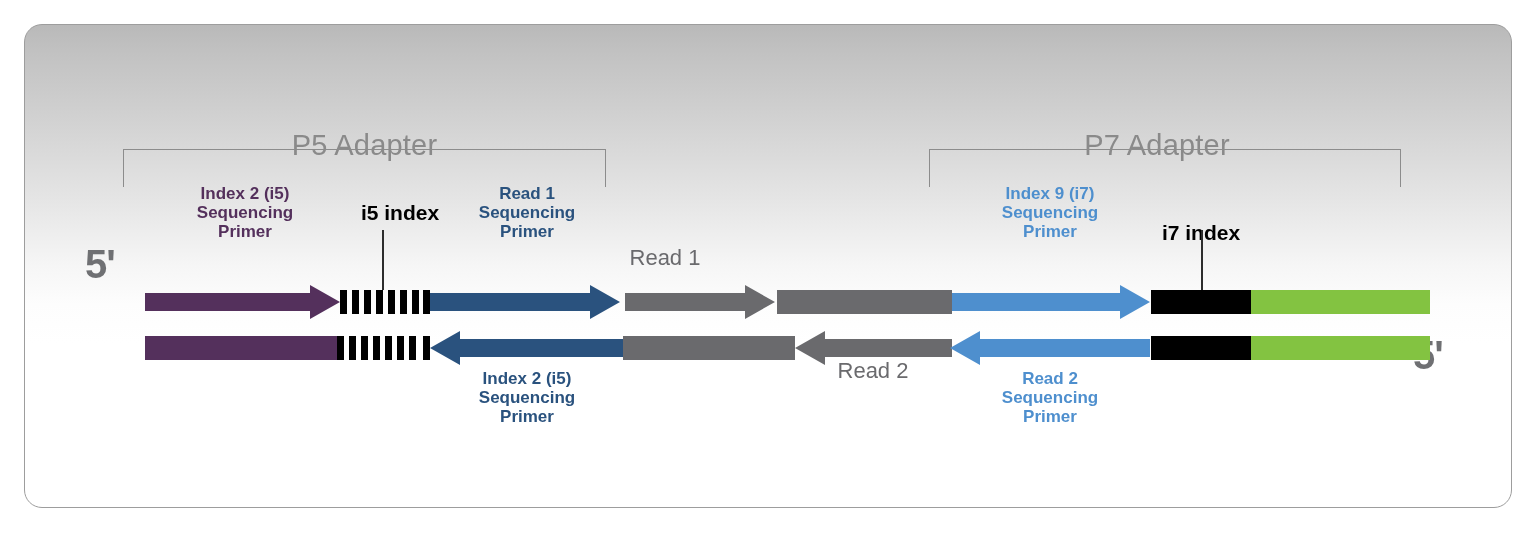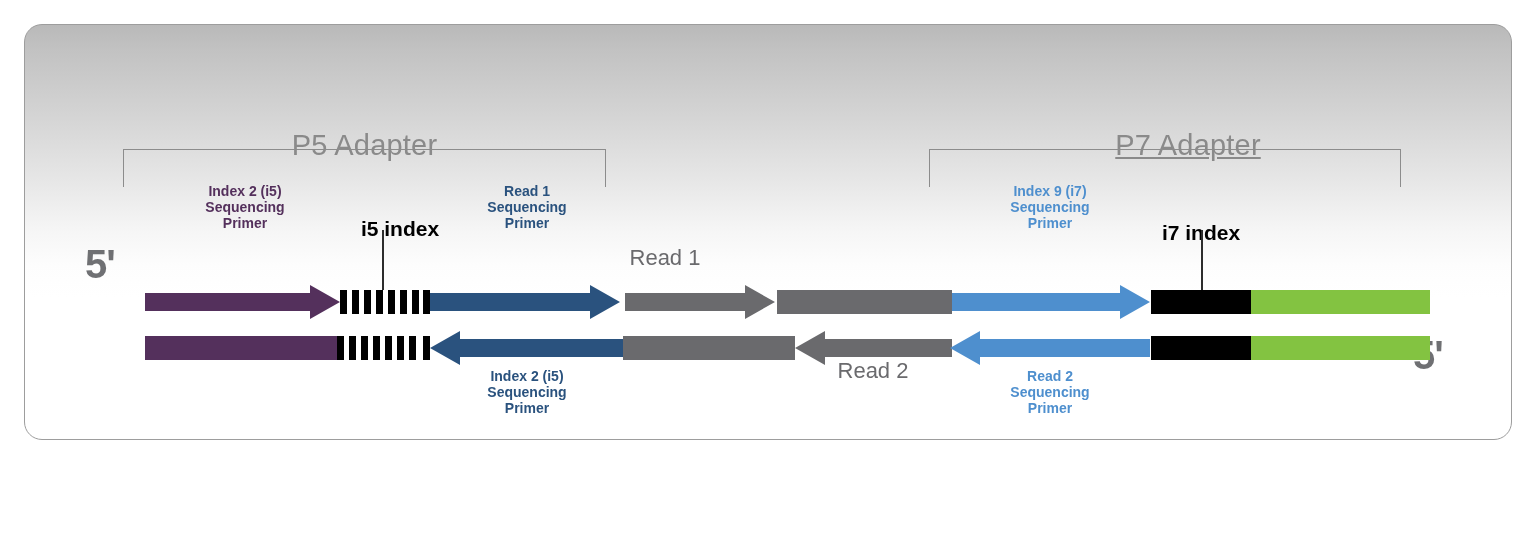--- a/index.html
+++ b/index.html
@@ -15,21 +15,21 @@
     height: 540px;
     overflow: hidden;
     background: #ffffff;
   }
   
   .card {
     position: absolute;
     left: 24px;
     top: 24px;
     width: 1488px;
-    height: 416px;
+    height: 484px;
     box-sizing: border-box;
     border: 1.5px solid #9d9d9d;
     border-radius: 18px;
     background: linear-gradient(to bottom,
                 #b9b9b9 0%,
                 #c2c2c2 6%,
                 #d2d2d2 20%,
                 #e6e6e6 37%,
                 #f6f6f6 50%,
                 #fdfdfd 58%,
@@ -57,21 +57,21 @@
     color: #8a8a8a;
     font-weight: 400;
     letter-spacing: .2px;
     text-align: center;
     white-space: nowrap;
     line-height: 1;
   }
   
   .lbl {
     position: absolute;
-    font-size: 14px;
+    font-size: 17px;
     font-weight: bold;
     line-height: 1.13;
     text-align: center;
     white-space: pre-line;
   }
   .lbl-plain {
     position: absolute;
     font-size: 22px;
     font-weight: 400;
     line-height: 1.1;
@@ -124,31 +124,31 @@
 </head>
 <body>
 
 <div id="root">
   <div class="card">
     <div class="stage">
 
       <div class="adapter-title" style="left:98px; top:106px; width:483px;">P5 Adapter</div>
       <div class="bracket" style="left:98px; top:124px; width:483px;"></div>
 
-      <div class="adapter-title" style="left:927px; top:106px; width:472px;text-decoration:underline;">P7 Adapter</div>
+      <div class="adapter-title" style="left:896px; top:106px; width:472px;">P7 Adapter</div>
       <div class="bracket" style="left:904px; top:124px; width:472px;"></div>
 
       <div class="prime" style="left:60px; top:219px;">5'</div>
       <div class="prime" style="left:1388px; top:310px;">5'</div>
 
       <div class="lbl" style="left:125px; top:159px; width:190px; color:#54305C;">Index 2 (i5)
 Sequencing
 Primer</div>
 
-      <div class="lbl-index" style="left:262px; top:192px; width:190px;padding-left:18px;">i5 index</div>
+      <div class="lbl-index" style="left:262px; top:176px; width:190px;padding-left:18px;">i5 index</div>
       <div class="leader" style="left:357px; top:205px; height:60px;"></div>
 
       <div class="lbl" style="left:407px; top:159px; width:190px; color:#2A527E;">Read 1
 Sequencing
 Primer</div>
 
       <div class="lbl-plain" style="left:545px; top:221px; width:190px; color:#6A6A6D;">Read 1</div>
 
       <div class="lbl" style="left:930px; top:159px; width:190px; color:#4E8FCE;">Index 9 (i7)
 Sequencing

